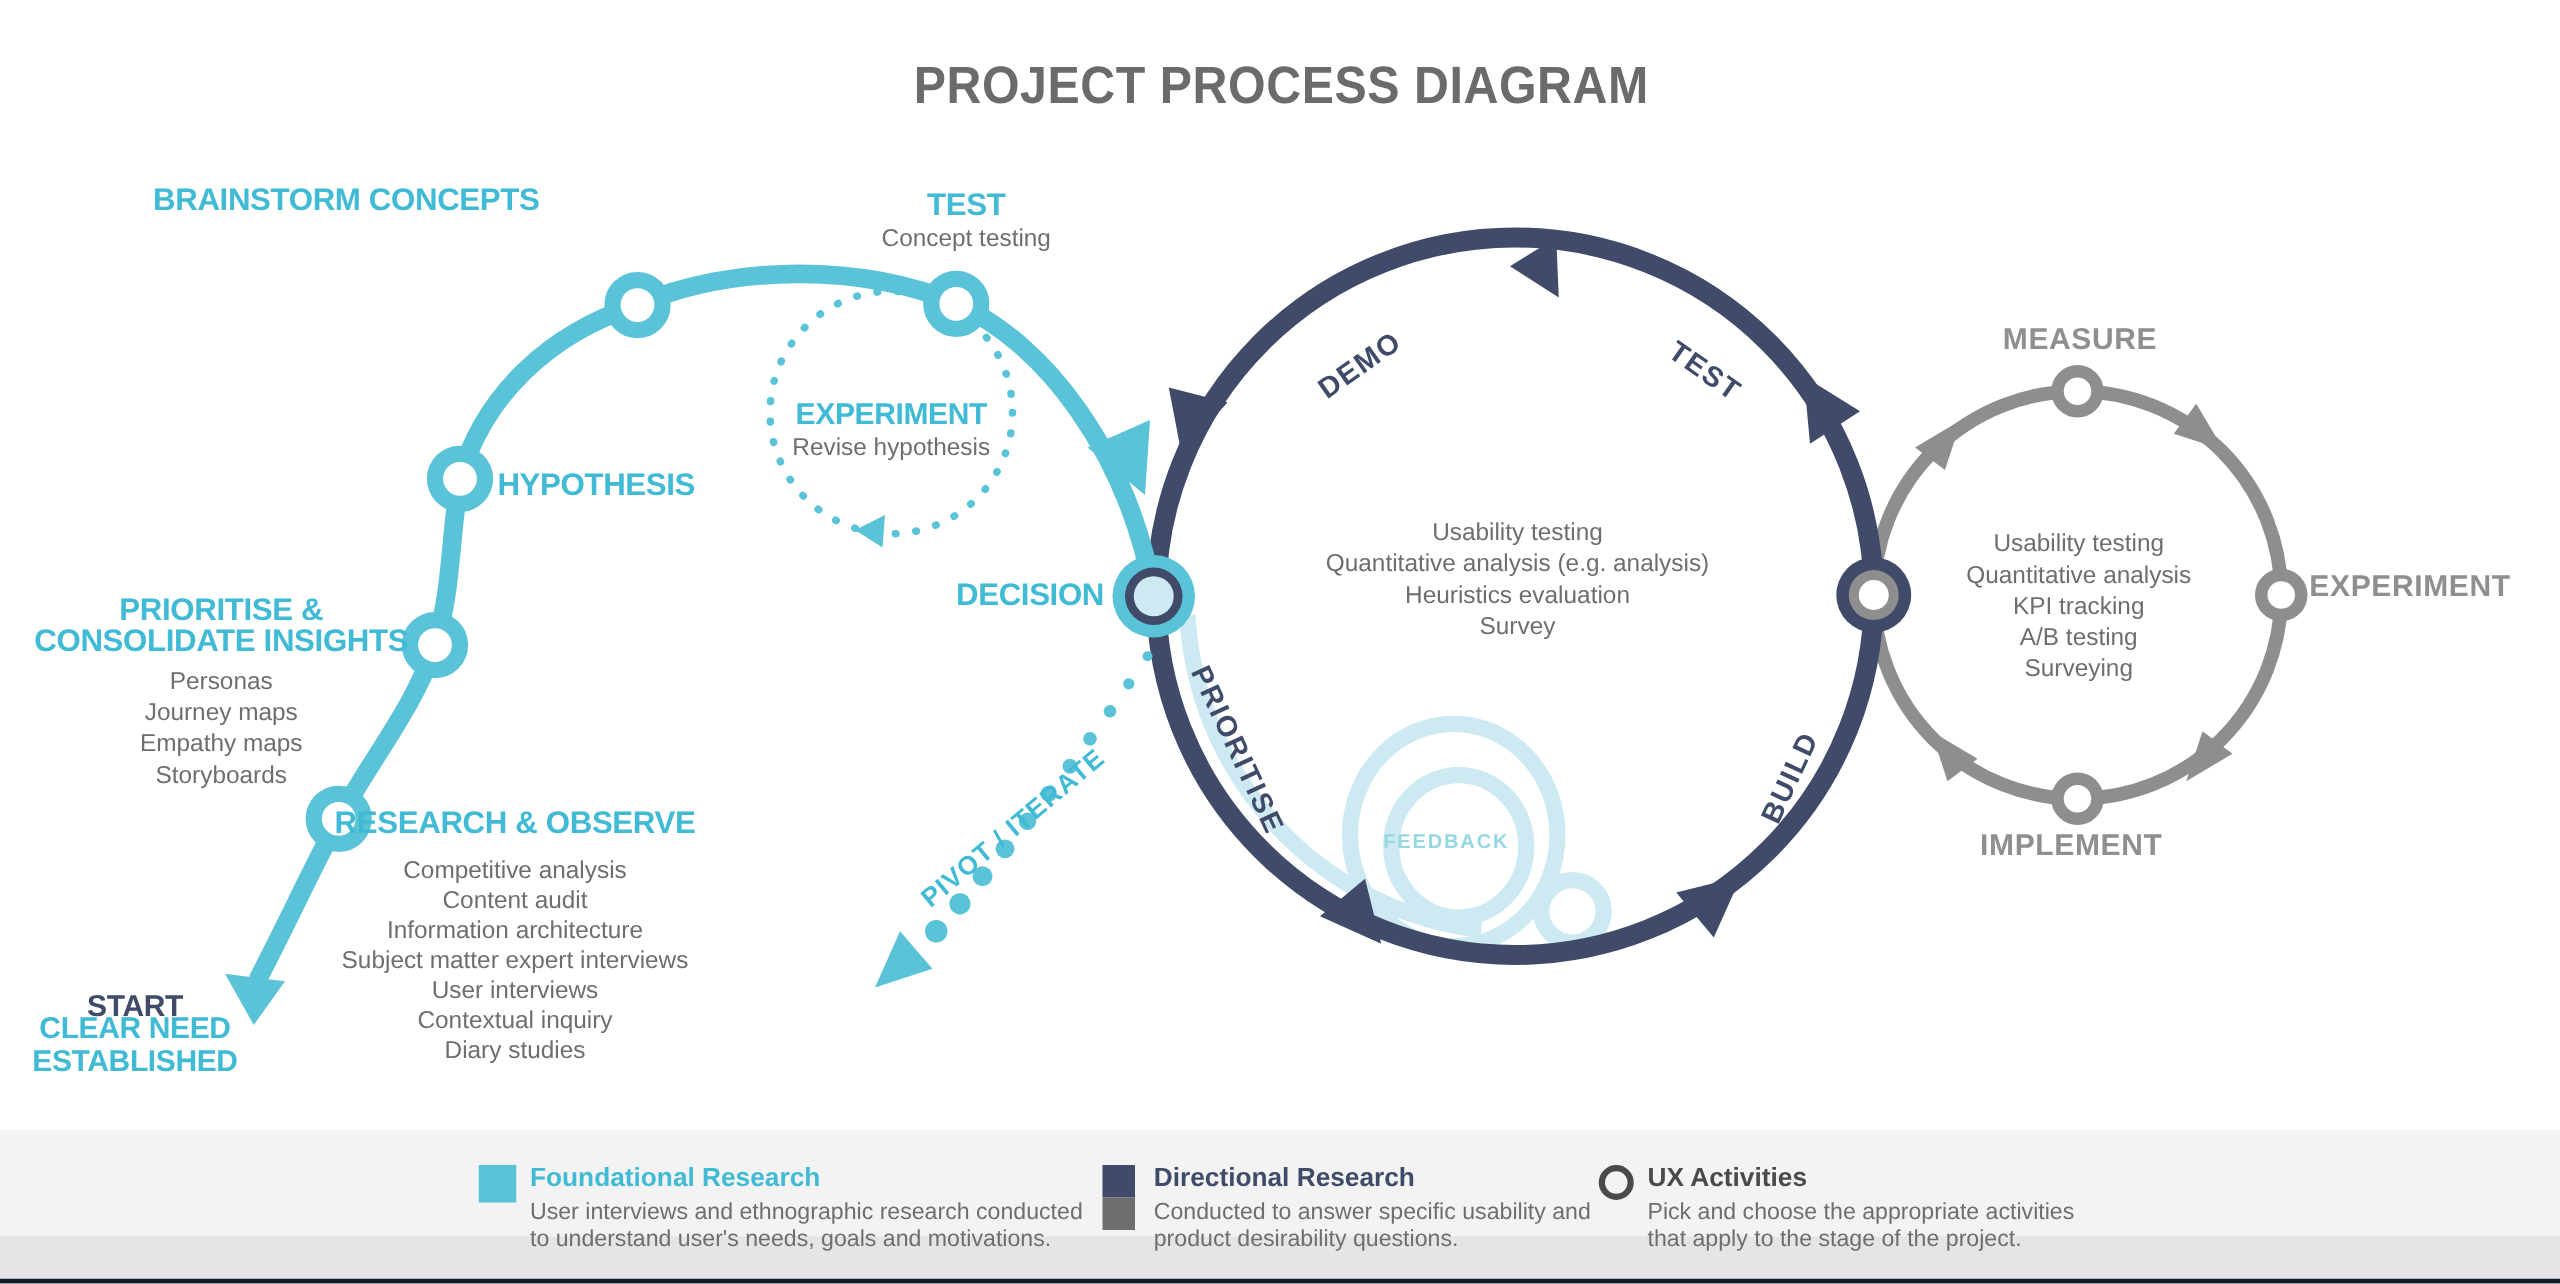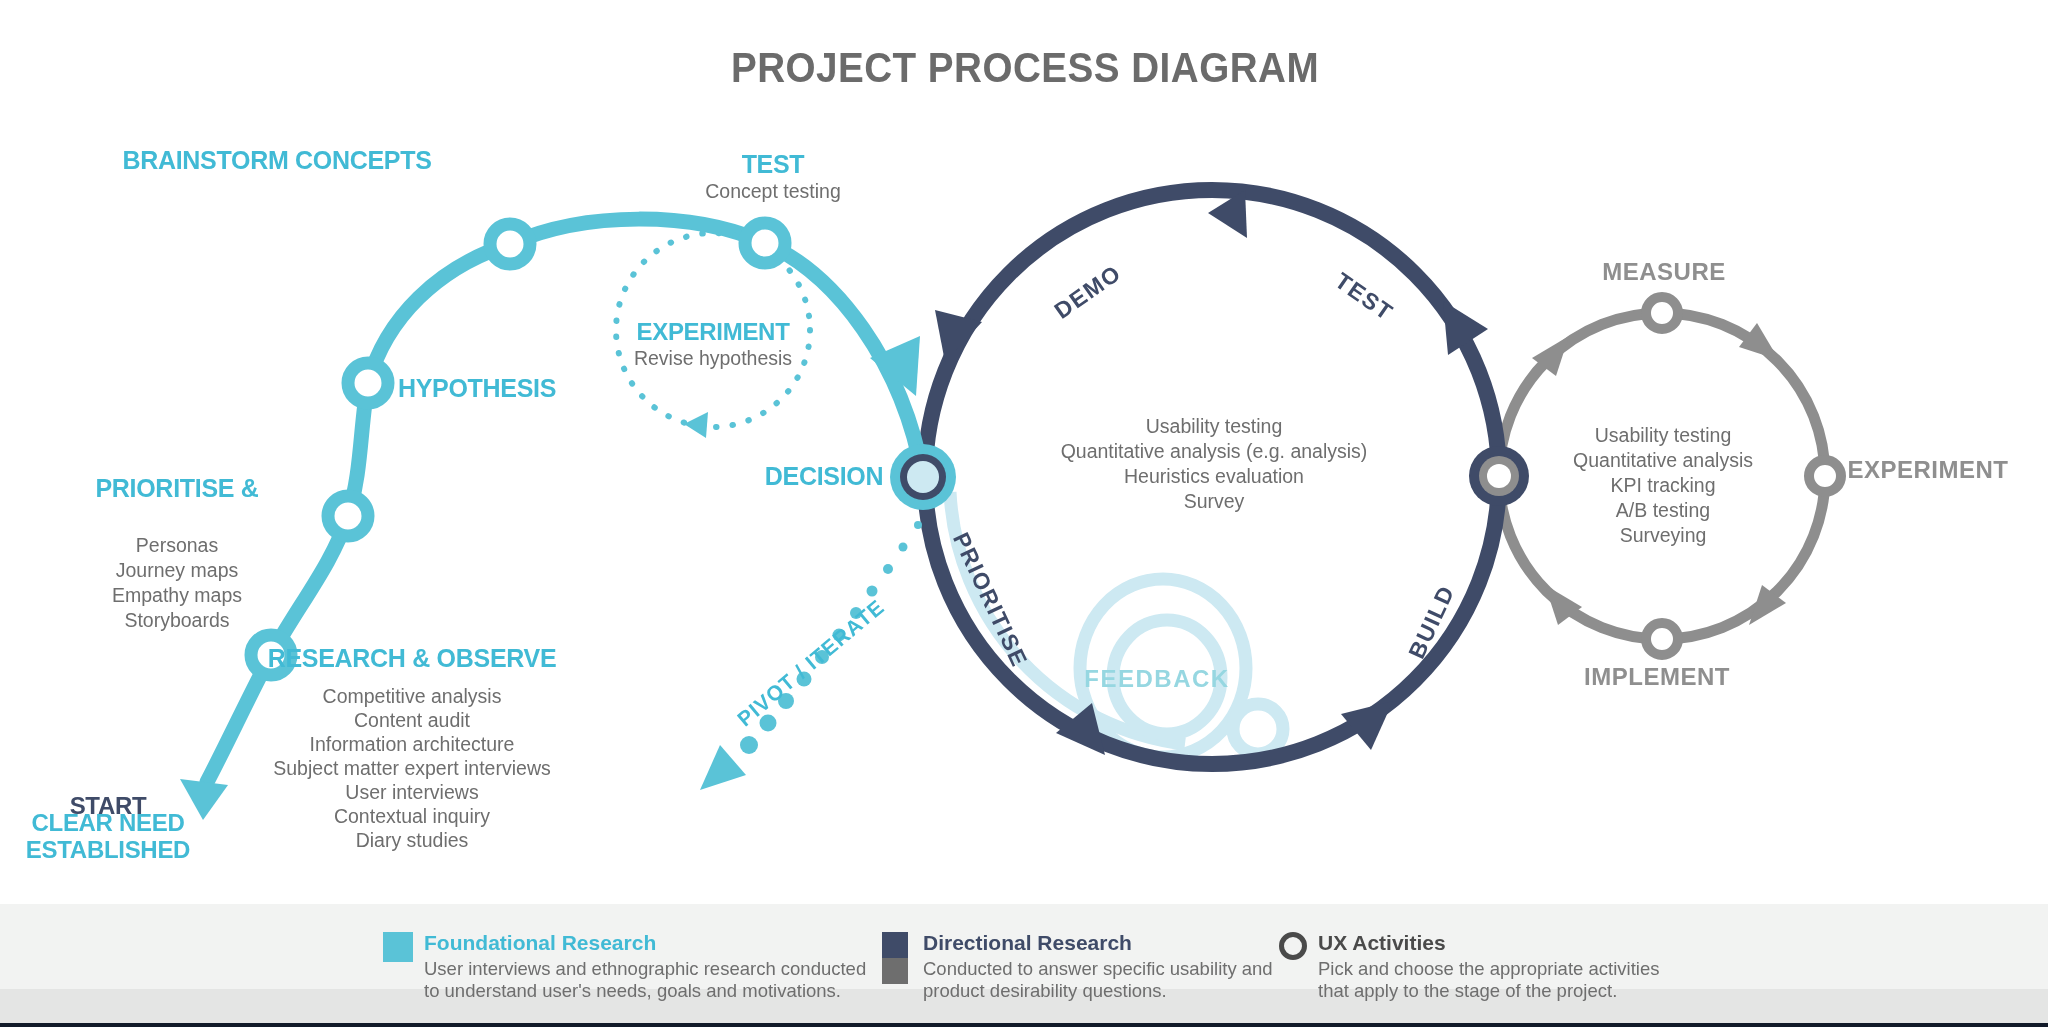--- a/index.html
+++ b/index.html
@@ -13,21 +13,21 @@
   .teal-h{color:var(--teal-text);font-weight:700;font-size:25px;letter-spacing:-.3px;}
   .teal-h-sm{color:var(--teal-text);font-weight:700;font-size:24px;letter-spacing:-.3px;}
   .navy-h{color:var(--navy);font-weight:700;font-size:24px;letter-spacing:-.3px;}
   .body{color:var(--body-text);font-size:19.5px;line-height:24px;font-weight:400;}
   .body25{color:var(--body-text);font-size:19.5px;line-height:25px;}
   .ring-lbl{position:absolute;font-weight:700;font-size:23px;letter-spacing:1.5px;
             color:var(--navy);white-space:nowrap;}
   .gray-h{color:var(--gray-label);font-weight:700;font-size:24px;letter-spacing:.5px;}
   .pivot-lbl{position:absolute;font-weight:700;font-size:21px;letter-spacing:1px;
              color:var(--teal-text);white-space:nowrap;}
-  .feedback-lbl{color:var(--feedback-text);font-weight:700;font-size:24px;letter-spacing:1.5px;}
+  .feedback-lbl{color:var(--feedback-text);font-weight:700;font-size:16px;letter-spacing:1.5px;}
   .band{position:absolute;left:0;width:2048px;}
   .legend-title{position:absolute;font-size:21px;font-weight:700;white-space:nowrap;}
   .legend-desc{position:absolute;font-size:18.5px;line-height:22px;color:var(--body-text);white-space:nowrap;}
   .swatch{position:absolute;}
   .ux-legend-circle{position:absolute;width:18px;height:18px;border:5px solid var(--ux-icon);border-radius:50%;}
   
   .teal-stroke{stroke:var(--teal);fill:none;stroke-width:15;stroke-linecap:round;}
   .teal-fill{fill:var(--teal);stroke:none;}
   .navy-stroke{stroke:var(--navy);fill:none;stroke-width:16;}
   .navy-fill{fill:var(--navy);stroke:none;}
@@ -131,20 +131,21 @@
 
   <div class="lbl teal-h" style="left:773px;top:150px;">TEST</div>
   <div class="lbl body" style="left:773px;top:179px;">Concept testing</div>
 
   <div class="lbl teal-h-sm" style="left:713px;top:318px;">EXPERIMENT</div>
   <div class="lbl body" style="left:713px;top:346px;">Revise hypothesis</div>
 
   <div class="lbl teal-h" style="left:477px;top:374px;">HYPOTHESIS</div>
 
   <div class="lbl teal-h" style="left:177px;top:474px;">PRIORITISE &amp;</div>
+  <div class="lbl teal-h" style="left:177px;top:499px;">CONSOLIDATE INSIGHTS</div>
   <div class="block body25" style="left:177px;top:533px;">
     <div>Personas</div>
     <div>Journey maps</div>
     <div>Empathy maps</div>
     <div>Storyboards</div>
   </div>
 
   <div class="lbl teal-h" style="left:412px;top:644px;">RESEARCH &amp; OBSERVE</div>
   <div class="block body" style="left:412px;top:684px;">
     <div>Competitive analysis</div>

